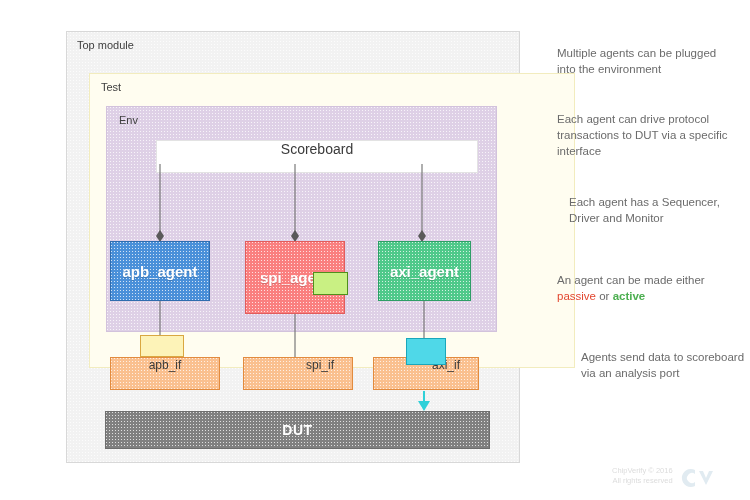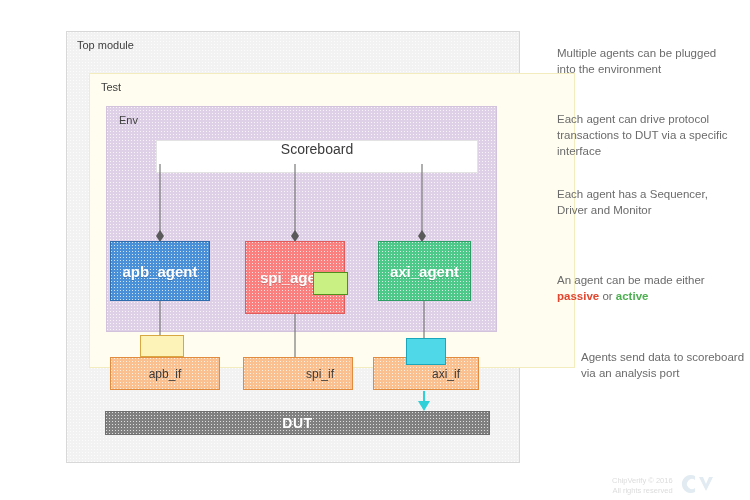--- a/index.html
+++ b/index.html
@@ -128,21 +128,21 @@
     box-sizing: border-box;
   }
 
   
   .iface {
     position: absolute;
     box-sizing: border-box;
     background-color: #fac08f;
     border: 1px solid #e28b3e;
     display: flex;
-    align-items: center;
+    align-items: flex-start;
     justify-content: center;
     font-size: 12px;
     color: #3a3a3a;
   }
   #iface-apb { left: 110px; top: 357px; width: 110px; height: 33px; }
   #iface-spi { left: 243px; top: 357px; width: 110px; height: 33px; padding-left: 44px; }
   #iface-axi { left: 373px; top: 357px; width: 106px; height: 33px; padding-left: 40px; }
 
   
   #vif-apb {
@@ -159,21 +159,21 @@
     width: 40px; height: 27px;
     background-color: #4fd8e8;
     border: 1px solid #1aa7bb;
     box-sizing: border-box;
   }
 
   
   #dut {
     position: absolute;
     left: 105px; top: 411px;
-    width: 385px; height: 24px;
+    width: 385px; height: 38px;
     background-color: #808080;
     border: 1px solid #6e6e6e;
     box-sizing: border-box;
     display: flex;
     align-items: center;
     justify-content: center;
     font-size: 14px;
     font-weight: bold;
     color: #ffffff;
     letter-spacing: 0.5px;
@@ -183,34 +183,34 @@
   .note {
     position: absolute;
     left: 557px;
     width: 180px;
     font-size: 11.5px;
     line-height: 16px;
     color: #6b6b6b;
   }
   #note-1 { top: 45px; }
   #note-2 { top: 111px; }
-  #note-3 { top: 186px; }
+  #note-3 { top: 194px; margin-left: 12px; }
   #note-4 { top: 272px; }
   #note-5 { top: 349px; margin-left: 24px; }
 
-  .kw-passive { color: #e2462f; font-weight: bold; margin-top: 48px; }
+  .kw-passive { color: #e2462f; font-weight: normal; margin-top: 48px; }
   .kw-active  { color: #4caf50; font-weight: bold; }
 
   
   #watermark {
     position: absolute;
     left: 612px; top: 466px;
     width: 130px; height: 30px;
     display: flex;
-    align-items: flex-end;
+    align-items: flex-start;
     gap: 6px;
   }
   #watermark-text {
     font-size: 7.5px;
     line-height: 10px;
     color: #dcdcdc;
     text-align: right;
     white-space: nowrap;
   }
   #watermark-logo { opacity: 0.55; }

